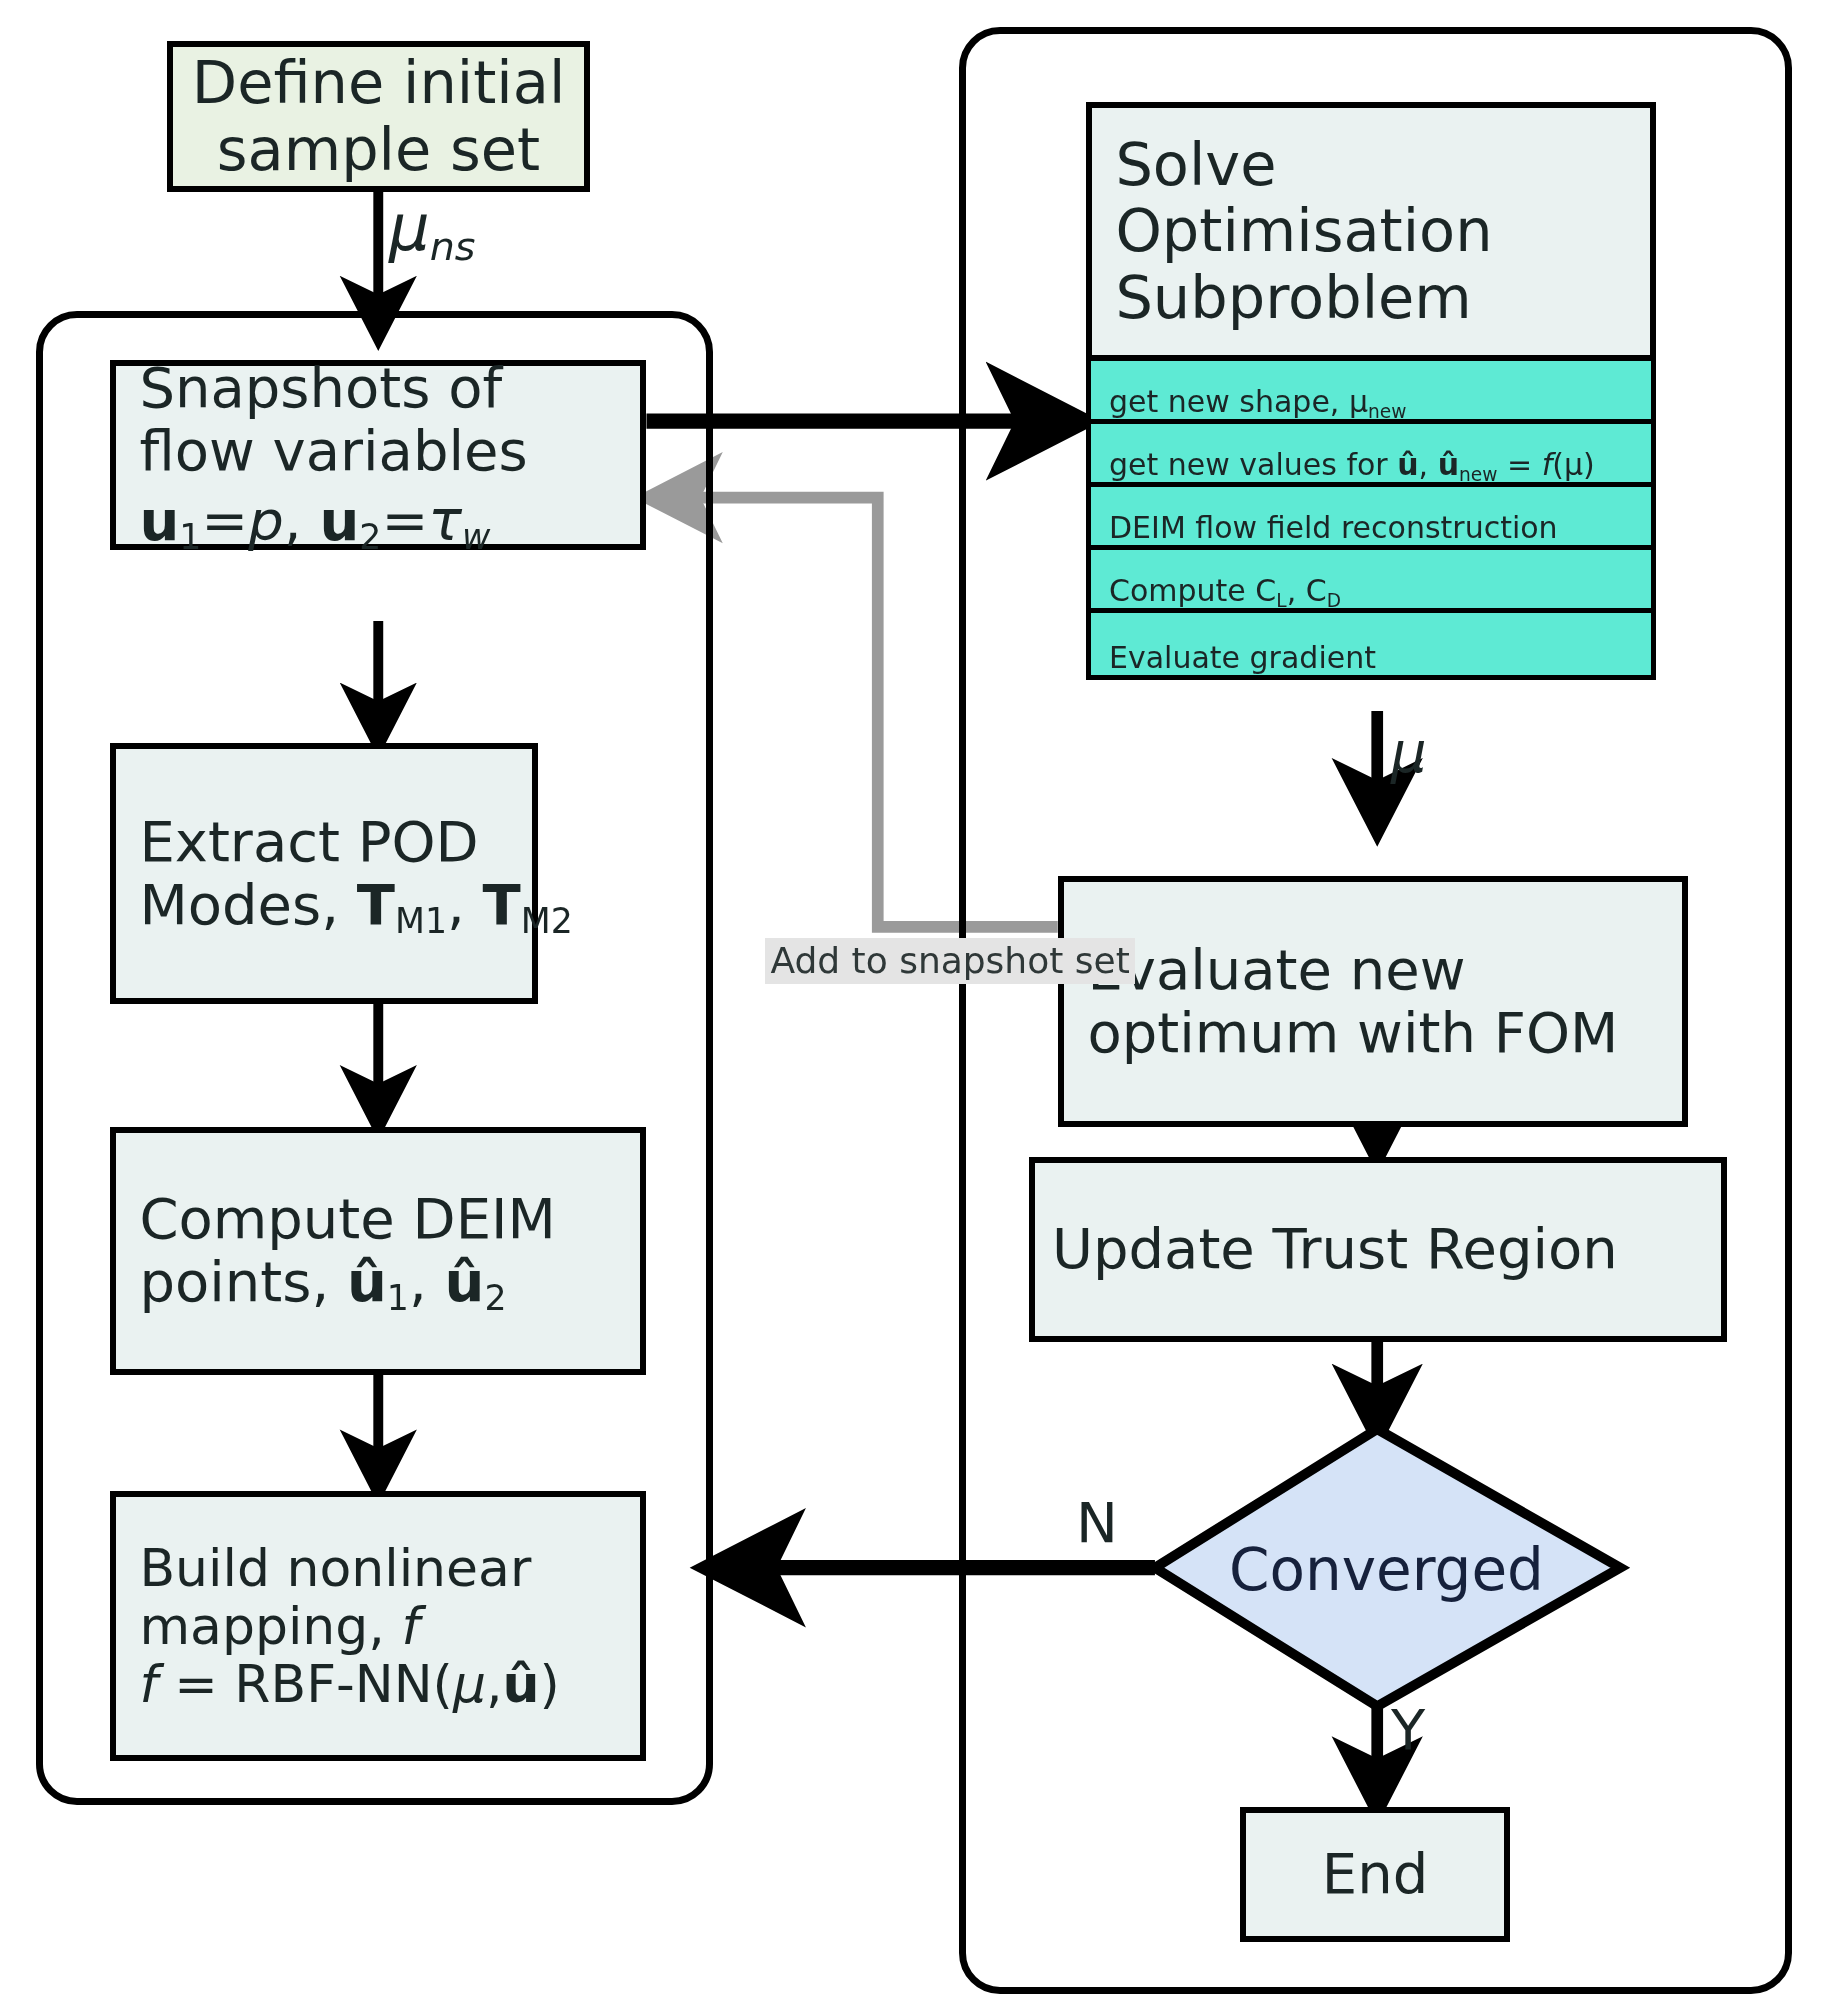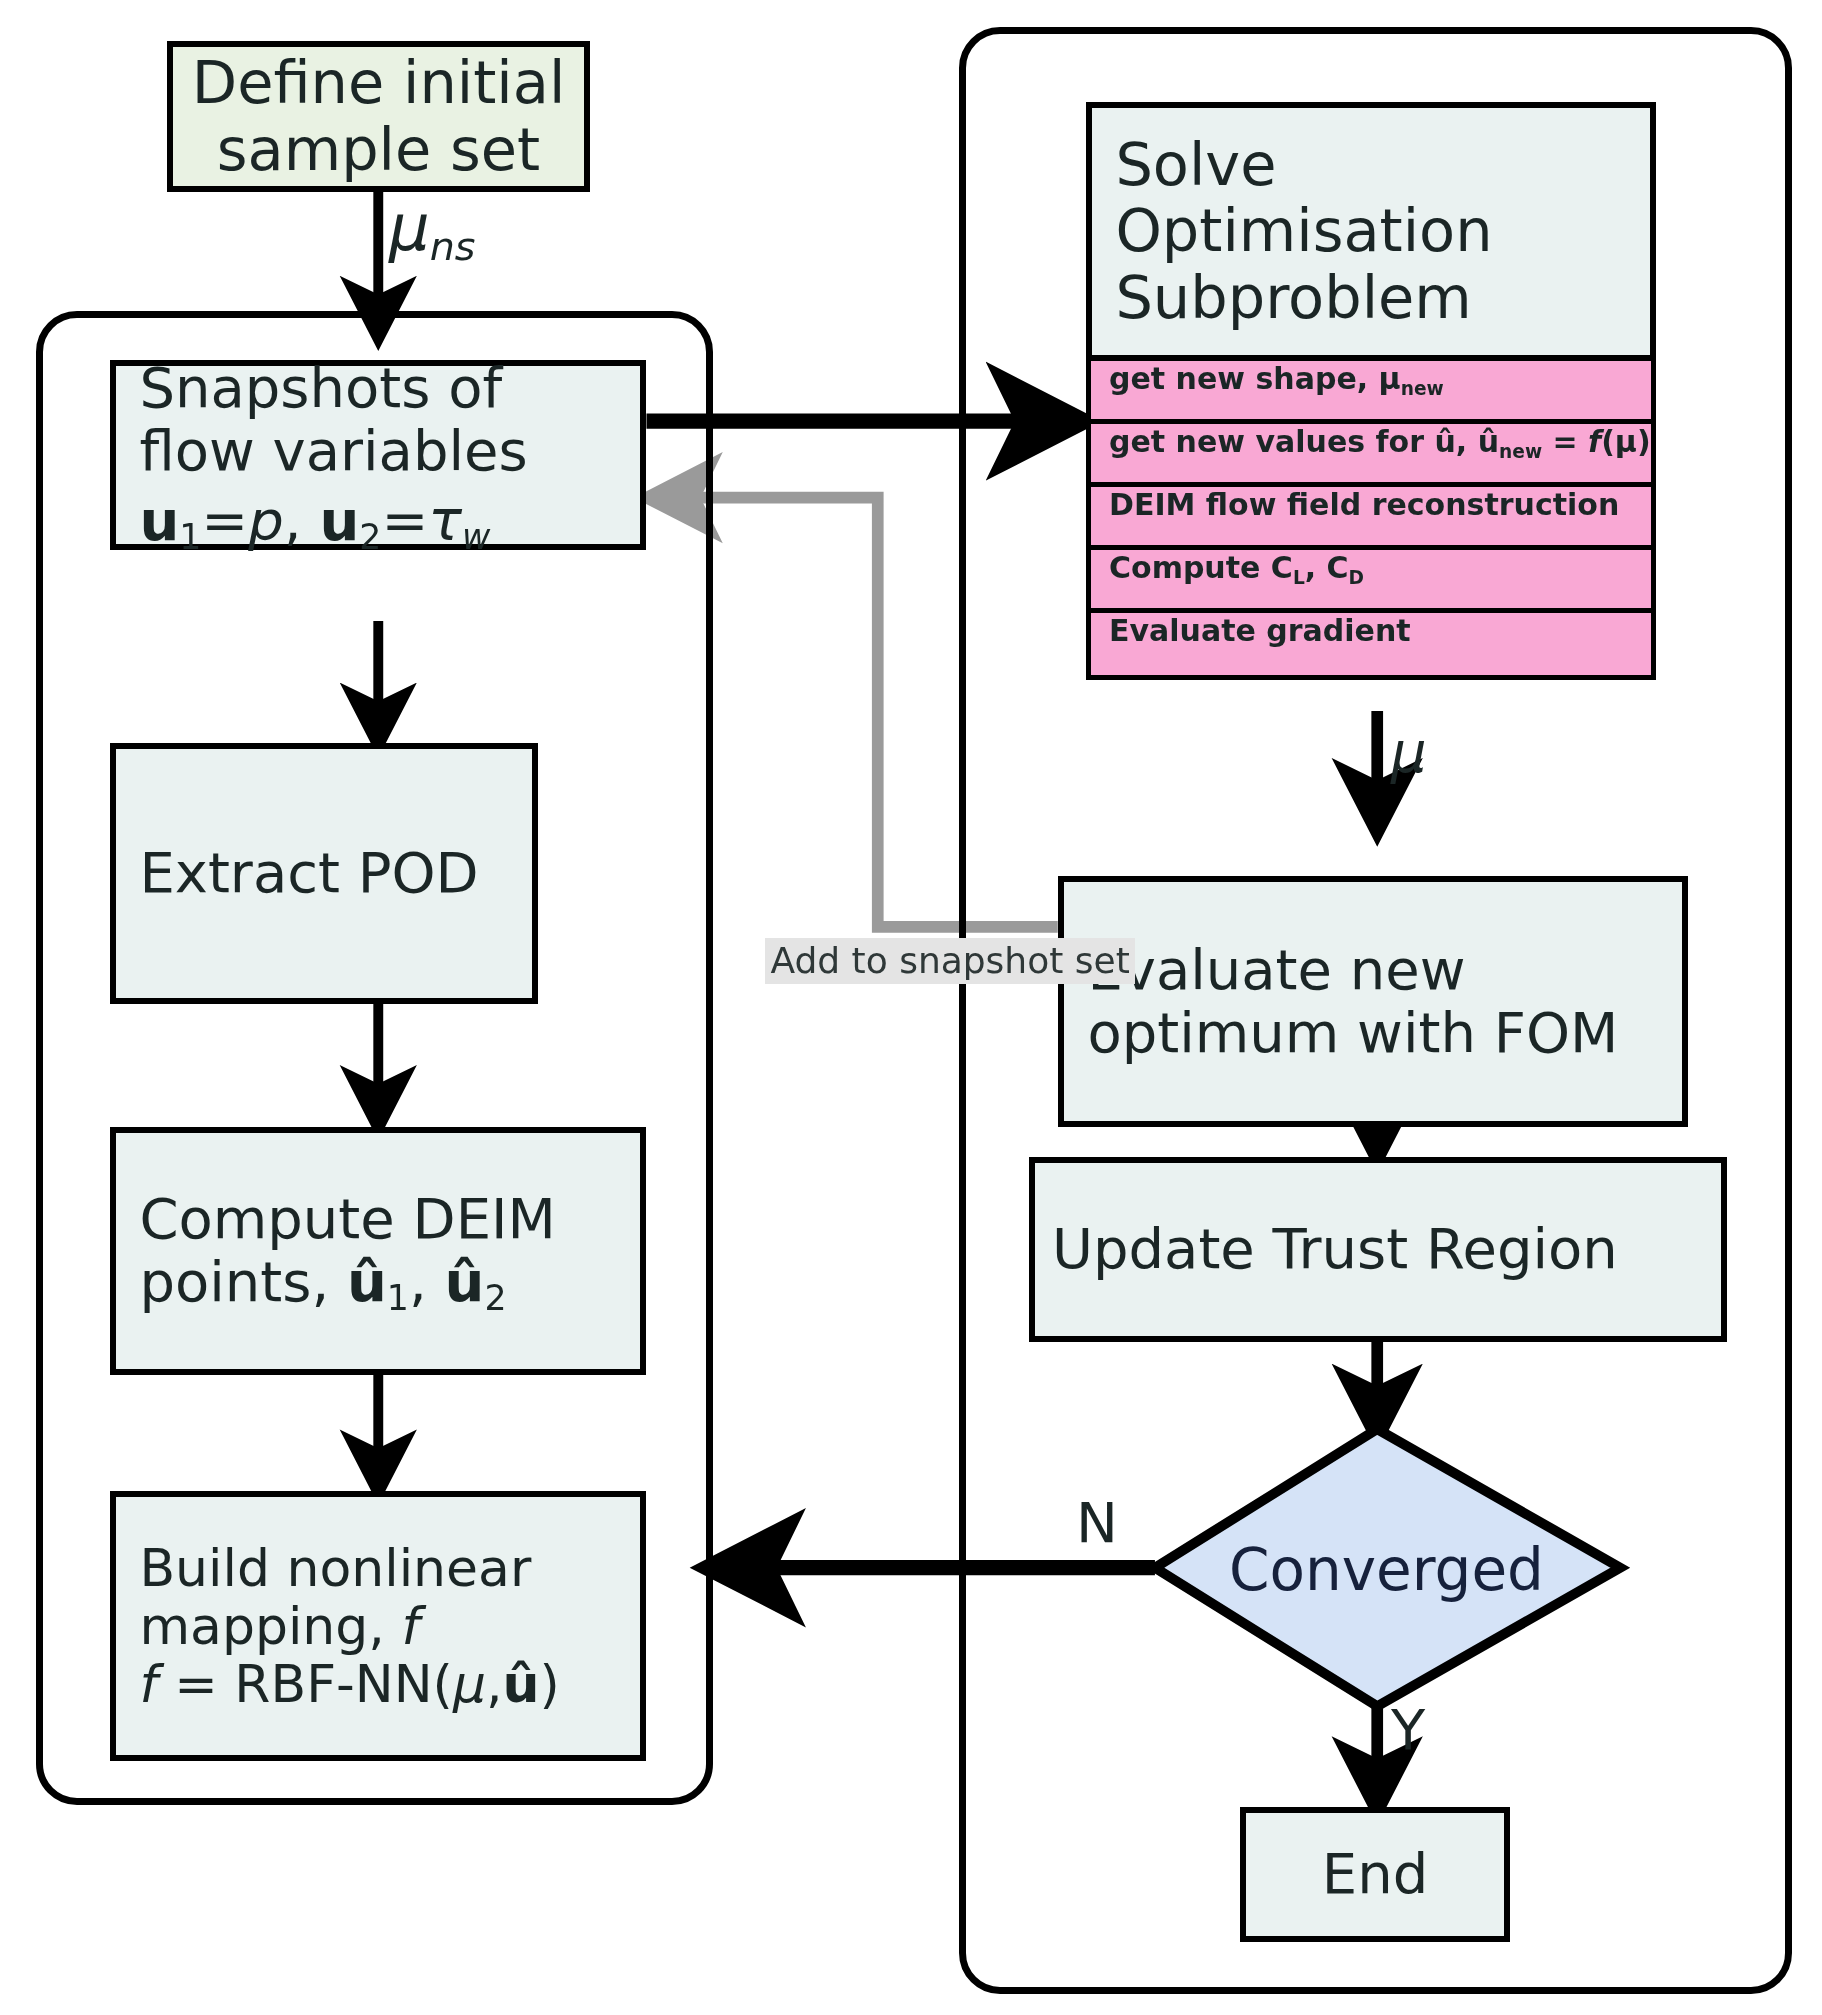--- a/index.html
+++ b/index.html
@@ -7,23 +7,23 @@
        font-family:"DejaVu Sans","Liberation Sans",sans-serif;color:#1b2626;}
   .stage{position:absolute;inset:0;}
   svg.wires{position:absolute;left:0;top:0;width:1823px;height:2015px;overflow:visible;}
   .node{position:absolute;box-sizing:border-box;display:flex;flex-direction:column;
         justify-content:center;border:6.3px solid #000;background:#eaf2f1;}
   .node .ln{display:block;line-height:1.12;white-space:nowrap;}
   .pad{padding-left:23.4px;}
   .ctr{align-items:center;text-align:center;}
   .green{background:#e9f2e3;}
   .teal{background:#eaf2f1;}
-  .subrow{position:absolute;box-sizing:border-box;display:flex;align-items:flex-start;
-          background:#f9a8d4;border-left:5.4px solid #000;border-right:5.4px solid #000;
-          border-bottom:5.4px solid #000;font-size:30px;padding-left:18px;font-weight:bold;}
+  .subrow{position:absolute;box-sizing:border-box;display:flex;align-items:flex-end;
+          background:#5eead4;border-left:5.4px solid #000;border-right:5.4px solid #000;
+          border-bottom:5.4px solid #000;font-size:30px;padding-left:18px;}
   .container{position:absolute;box-sizing:border-box;border:7.2px solid #000;
              border-radius:41px;background:transparent;}
   .lbl{position:absolute;white-space:nowrap;}
   .grayLbl{position:absolute;background:#e4e4e4;color:#2f3838;font-size:36px;
            line-height:1.12;padding:2.7px 5.4px;white-space:nowrap;}
   .diamond-text{position:absolute;color:#16213c;font-size:58px;white-space:nowrap;}
   i{font-style:italic;}
   sub{font-size:0.62em;vertical-align:baseline;position:relative;top:0.26em;} .f58{font-size:52px;} .f60{font-size:64px;}
   .f62{font-size:56px;} .f66{font-size:59px;}
 </style>
@@ -82,20 +82,23 @@
   <div class="node teal pad" style="left:110px;top:360px;width:536px;height:190px;">
     <span class="ln f62">Snapshots of</span>
     <span class="ln f62">flow variables</span>
     <span class="ln f62" style="margin-top:7.2px;">
       <b>u</b><sub>1</sub>=<i>p</i>, <b>u</b><sub>2</sub>=<i>τ</i><sub><i>w</i></sub>
     </span>
   </div>
 
   <div class="node teal pad" style="left:110px;top:743px;width:428px;height:261px;">
     <span class="ln f62">Extract POD</span>
+    <span class="ln f62">
+      Modes, <b>T</b><sub>M1</sub>, <b>T</b><sub>M2</sub>
+    </span>
   </div>
 
   <div class="node teal pad" style="left:110px;top:1127px;width:536px;height:248px;">
     <span class="ln f62">Compute DEIM</span>
     <span class="ln f62">
       points, <b>û</b><sub>1</sub>, <b>û</b><sub>2</sub>
     </span>
   </div>
 
   <div class="node teal pad" style="left:110px;top:1491px;width:536px;height:270px;">

